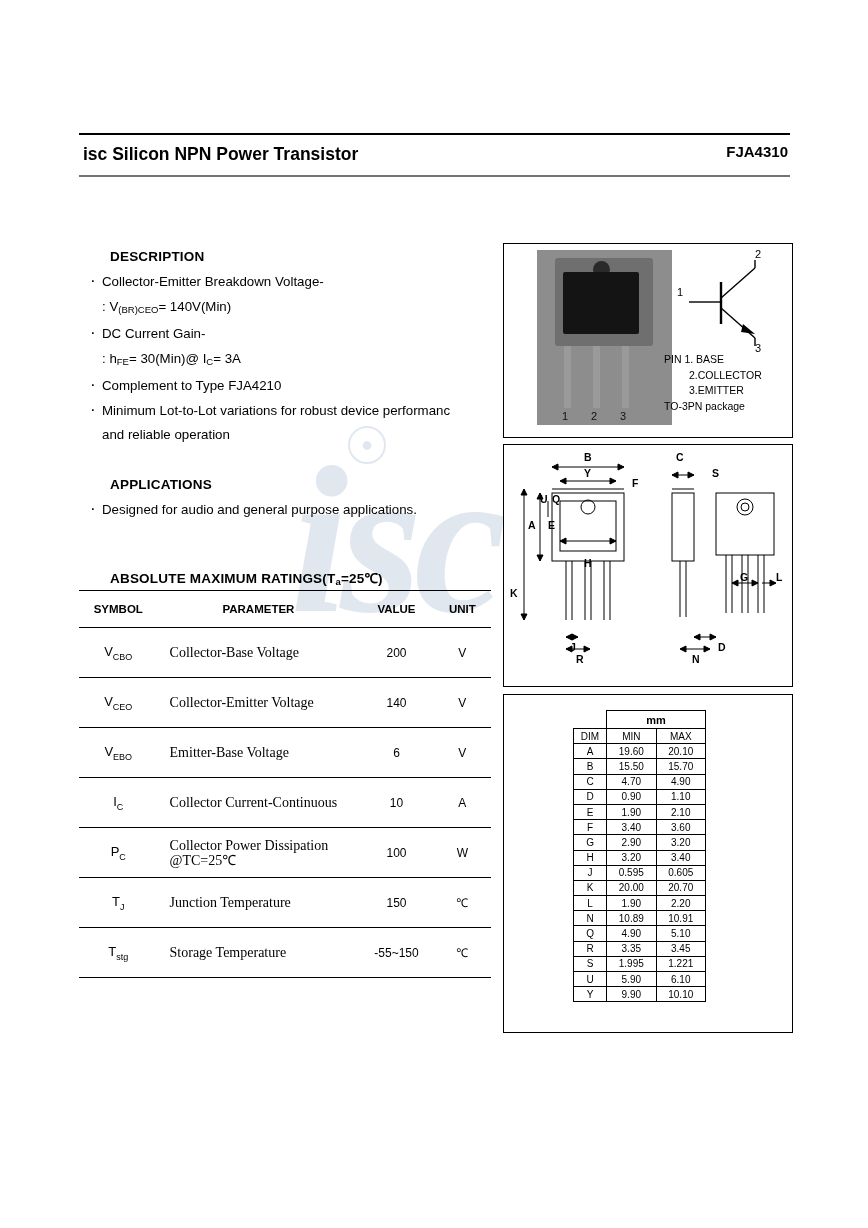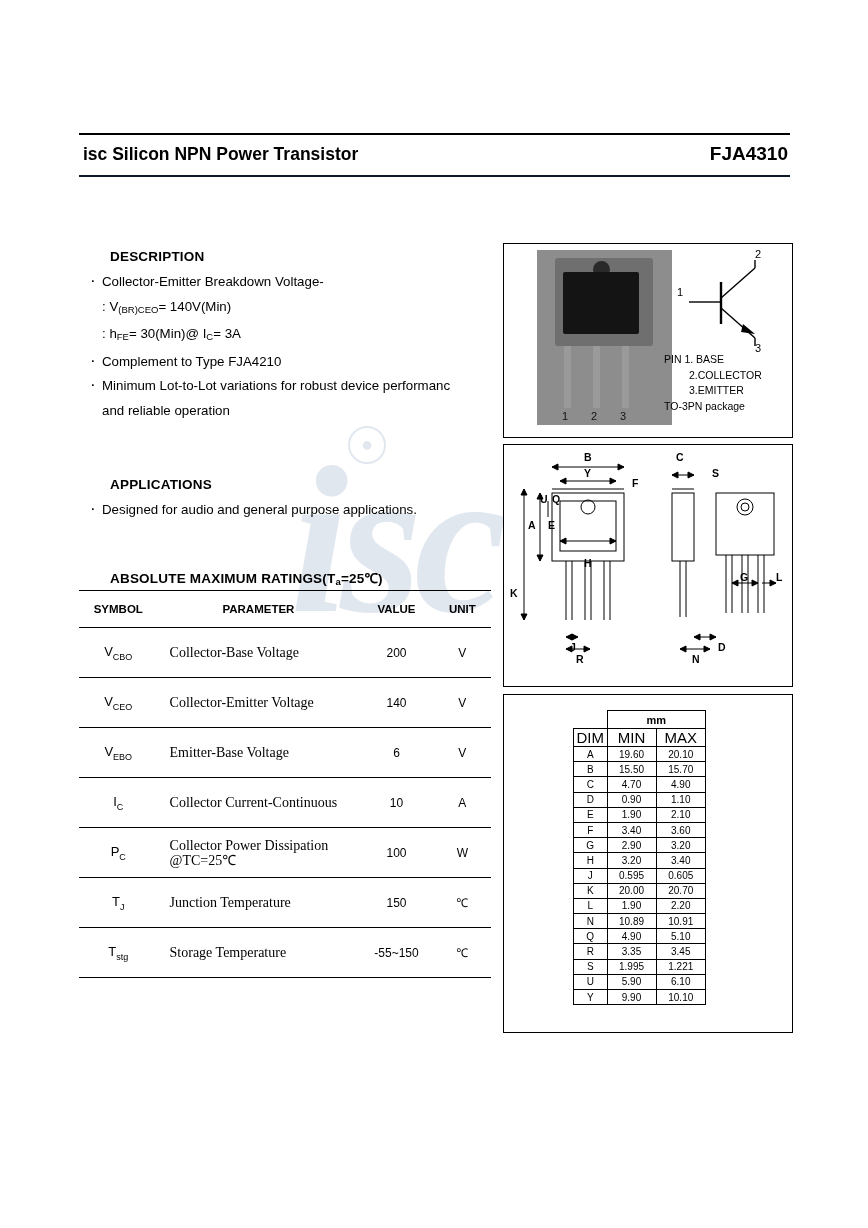--- a/index.html
+++ b/index.html
@@ -21,29 +21,29 @@
   .watermark .wmc{
     position:absolute;left:58px;top:6px;width:34px;height:34px;
     border:2px solid #c9d4e3;border-radius:50%;
     font-size:20px;font-style:normal;font-weight:normal;
     line-height:32px;text-align:center;letter-spacing:0;
   }
 
   
   .hdr{
     position:absolute;left:79px;top:133px;width:711px;
-    border-top:2px solid #000;border-bottom:2px solid #0f172a;
+    border-top:2px solid #000;border-bottom:2px solid #737373;
     height:40px;
     text-align:right;
   }
   .hdr-title{
     position:absolute;left:4px;top:9px;font-size:17.5px;font-weight:bold;
   }
   .hdr-part{
-    position:absolute;right:2px;top:8px;font-size:19px;font-weight:bold;
+    position:absolute;right:2px;top:8px;font-size:15px;font-weight:bold;
   }
 
   
   .sec-title{font-size:13.5px;font-weight:bold;letter-spacing:.2px;padding-left:24px;}
   #description-title{position:absolute;left:86px;top:249px;}
   .desc-list{position:absolute;left:88px;top:270px;width:410px;font-size:13.3px;line-height:24.5px;}
   .desc-list .li{position:relative;padding-left:14px;}
   .desc-list .li:before{content:"\00B7";position:absolute;left:2px;top:-1px;font-size:17px;}
   .desc-list .sub{padding-left:14px;}
   .sub-small{font-size:9.5px;vertical-align:-2px;}
@@ -114,21 +114,21 @@
   #dimension-box{left:503px;top:694px;width:288px;height:337px;}
   .dimtable{
     position:absolute;left:69px;top:15px;width:133px;
     border-collapse:collapse;font-size:10px;
   }
   .dimtable td,.dimtable th{
     border:1px solid #000;text-align:center;height:14.2px;padding:0;
     font-size:10px;font-weight:normal;
   }
   .dimtable .mm-head{font-size:11px;font-weight:bold;height:17px;}
-  .dimtable .dim-head td{font-size:15px;}
+  .dimtable .dim-head td{font-size:10px;}
   .dimtable .c-dim{width:33px;}
   .dimtable .c-min{width:50px;}
   .dimtable .c-max{width:50px;}
   .nb{border:none !important;}
 </style>
 </head>
 <body>
 
 <div class="page">
 
@@ -141,20 +141,21 @@
     <div class="hdr-title">isc Silicon NPN Power Transistor</div>
     <div class="hdr-part">FJA4310</div>
   </div>
 
   <div class="sec-title" id="description-title">DESCRIPTION</div>
   <div class="desc-list">
     <div class="li">Collector-Emitter Breakdown Voltage-</div>
     <div class="sub">
       <span>: V</span><span class="sub-small">(BR)CEO</span><span>= 140V(Min)</span>
     </div>
+    <div class="li">DC Current Gain-</div>
     <div class="sub">
       <span>: h</span><span class="sub-small">FE</span><span>=  30(Min)@ I</span><span class="sub-small">C</span><span>= 3A</span>
     </div>
     <div class="li">Complement to Type FJA4210</div>
     <div class="li">Minimum Lot-to-Lot variations for robust device performanc</div>
     <div class="sub">and reliable operation</div>
   </div>
 
   <div class="sec-title" id="applications-title">APPLICATIONS</div>
   <div class="app-list">

